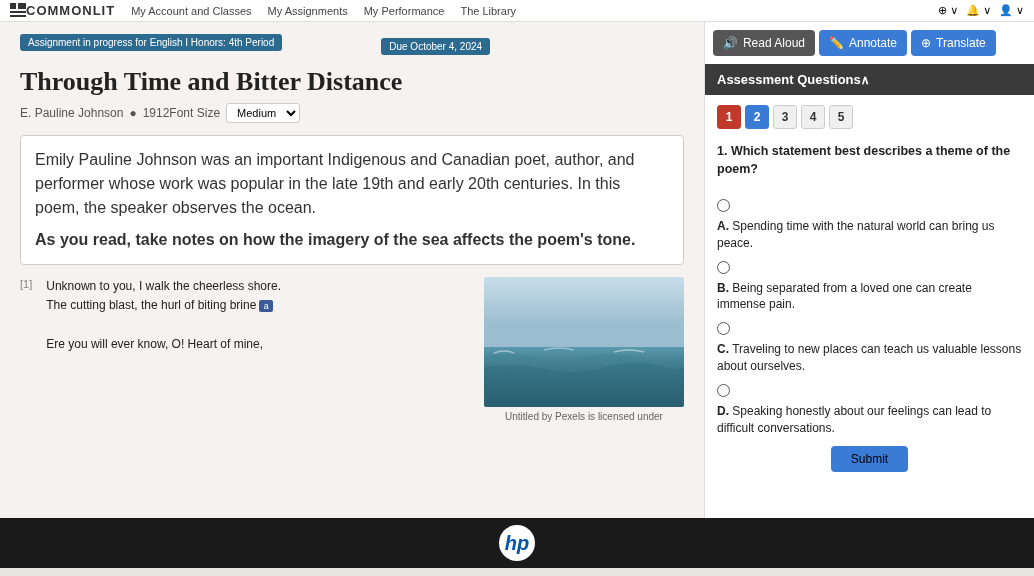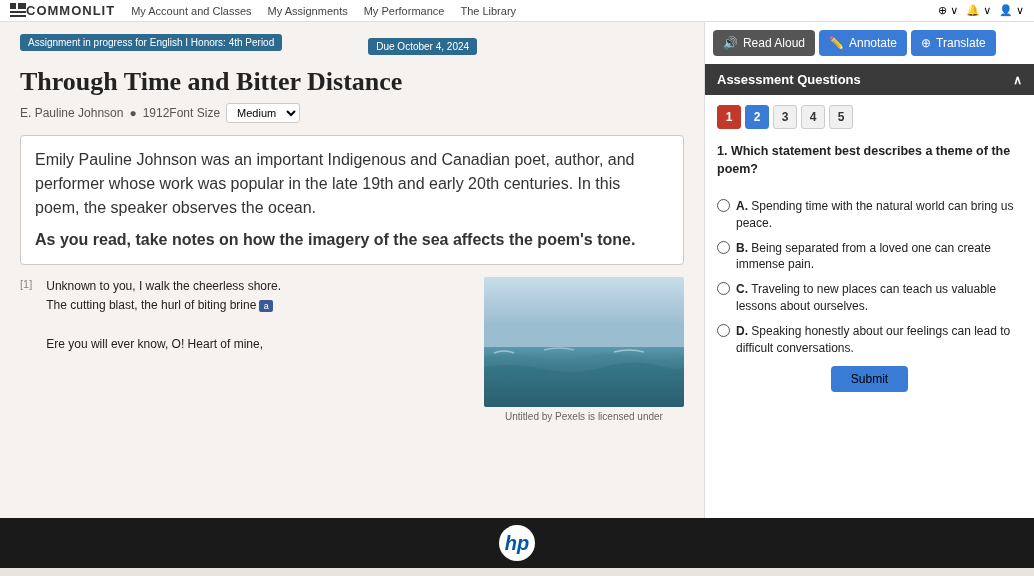--- a/index.html
+++ b/index.html
@@ -219,21 +219,20 @@
       color: #fff;
     }
 
     .assessment-header {
       background: #3a3a3a;
       color: #fff;
       padding: 8px 12px;
       font-size: 13px;
       font-weight: 600;
       display: flex;
-      justify-content: space-between;
       align-items: center;
       margin: 8px 0 0 0;
     }
 
     .question-nav {
       display: flex;
       gap: 4px;
       padding: 10px 12px;
       align-items: center;
     }
@@ -278,20 +277,21 @@
       line-height: 1.4;
     }
     .answer-option {
       display: flex;
       align-items: flex-start;
       gap: 6px;
       margin-bottom: 8px;
       font-size: 12px;
       line-height: 1.4;
       cursor: pointer;
+      flex-direction: column;
     }
     .radio-circle {
       width: 13px;
       height: 13px;
       border-radius: 50%;
       border: 1.5px solid #555;
       flex-shrink: 0;
       margin-top: 1px;
       background: #fff;
     }
@@ -346,21 +346,21 @@
   <div class="navbar-right">
     <span>⊕ ∨</span>
     <span>🔔 ∨</span>
     <span>👤 ∨</span>
   </div>
 </div>
 
 <div class="main-wrapper">
 
   <div class="reading-panel">
-    <div style="display:flex; align-items:center; gap:10px; margin-bottom:8px;">
+    <div style="display:flex; align-items:center; gap:23px; margin-bottom:8px;">
       <span class="assignment-badge">Assignment in progress for English I Honors: 4th Period</span>
       <span class="due-badge">Due October 4, 2024</span>
     </div>
 
     <h1 class="poem-title">Through Time and Bitter Distance</h1>
 
     <div class="poem-meta">
       <div class="poem-meta-left">
         <span>E. Pauline Johnson</span>
         <span class="dot">●</span>

